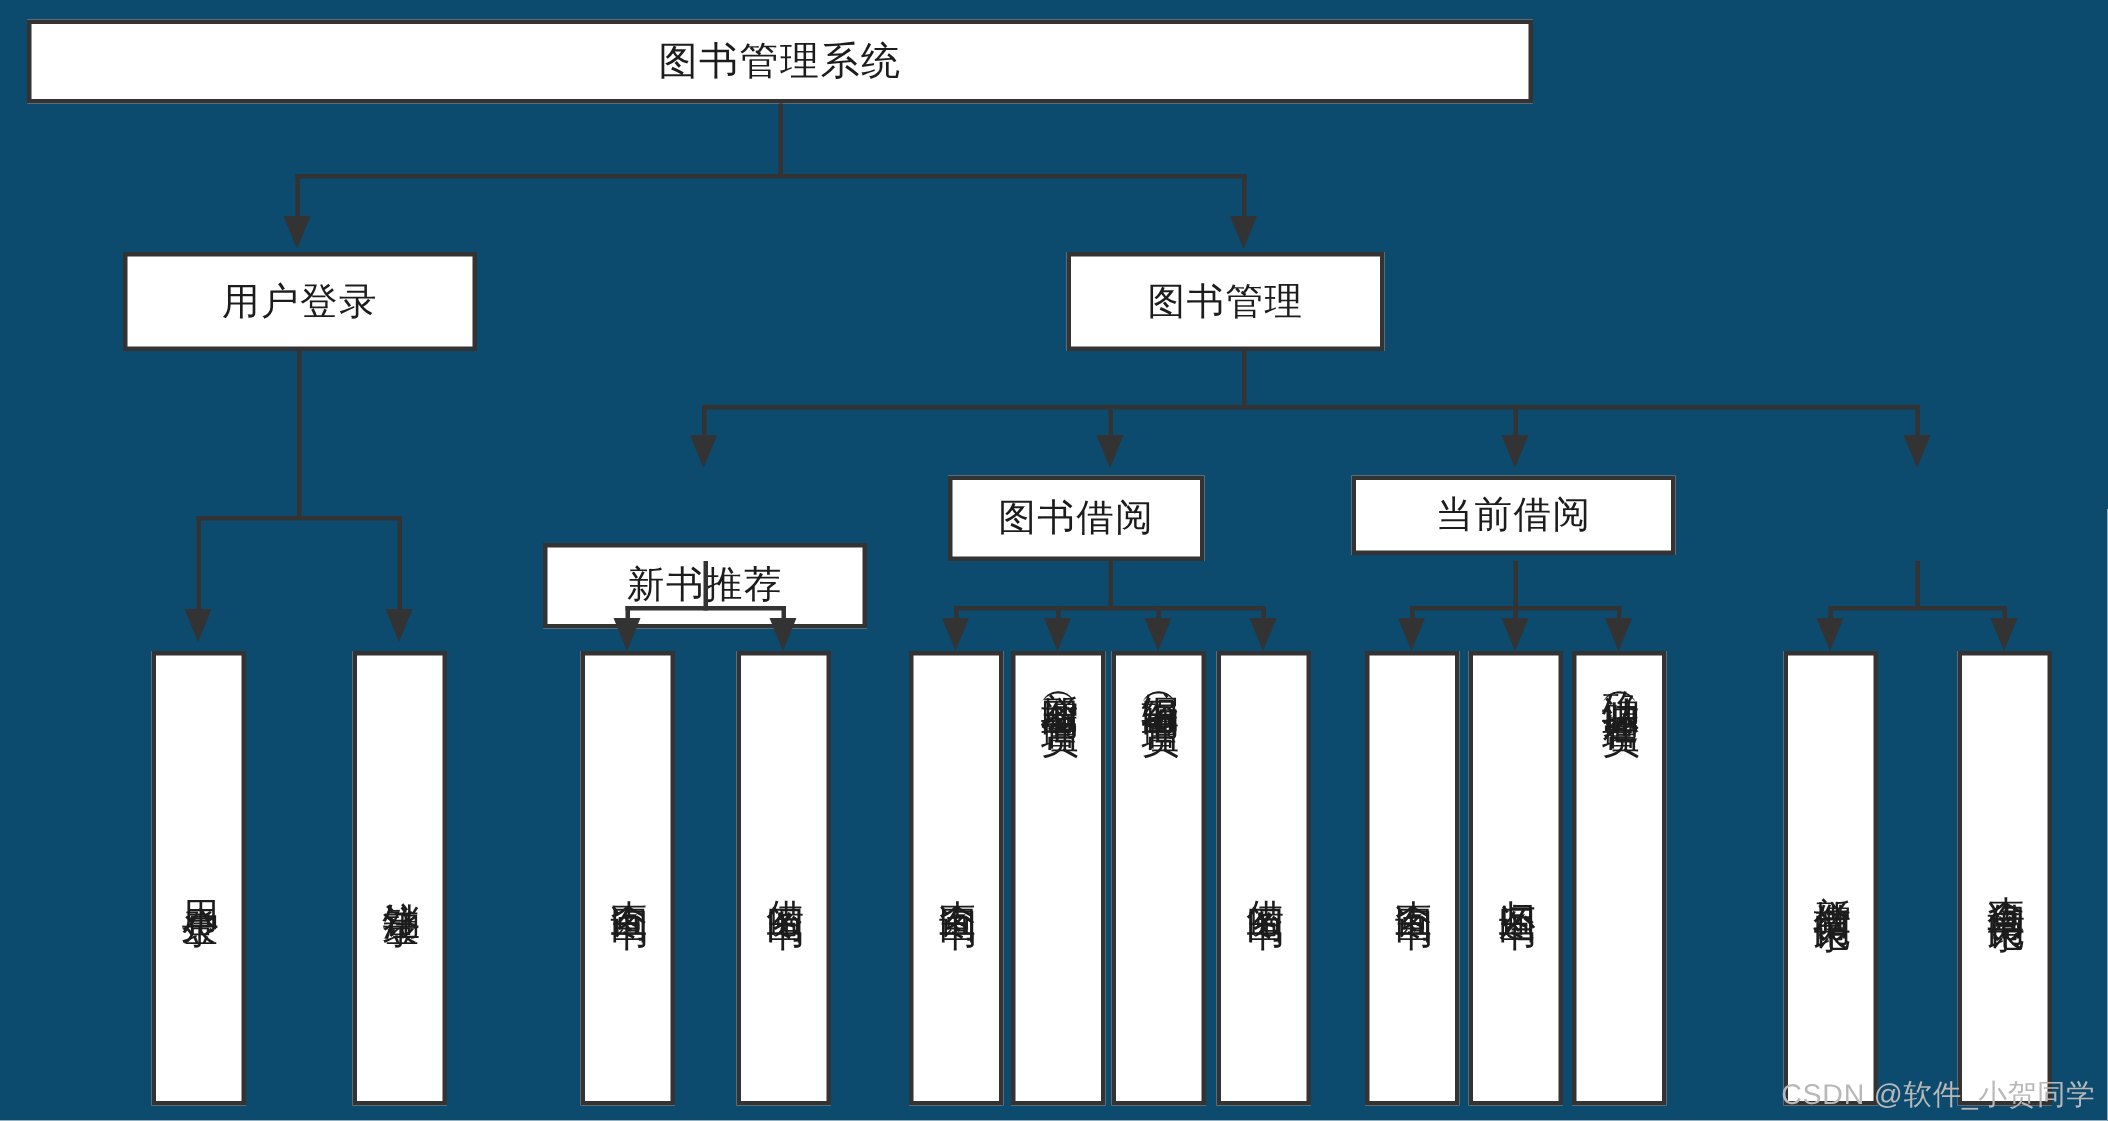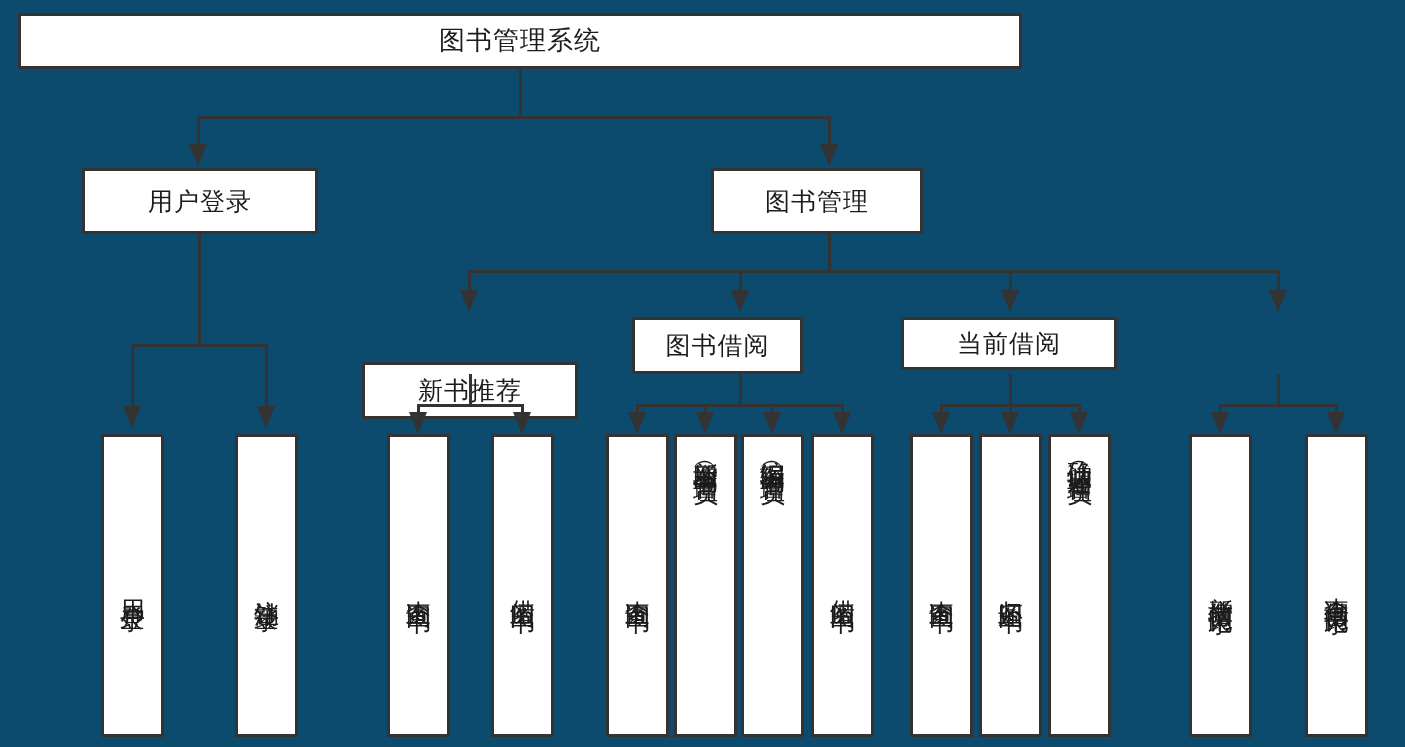--- a/index.html
+++ b/index.html
@@ -215,14 +215,15 @@
     <span class="label">确认归还（管理员）</span>
   </div>
 
   <div class="node leaf center" style="left:1189px; top:434px; width:63px; height:303px;">
     <span class="label">新增借阅记录</span>
   </div>
   <div class="node leaf center" style="left:1305px; top:434px; width:63px; height:303px;">
     <span class="label">查询借阅记录</span>
   </div>
 
+  <div id="watermark">CSDN @软件_小贺同学</div>
 
 </div>
 
 </body></html>

